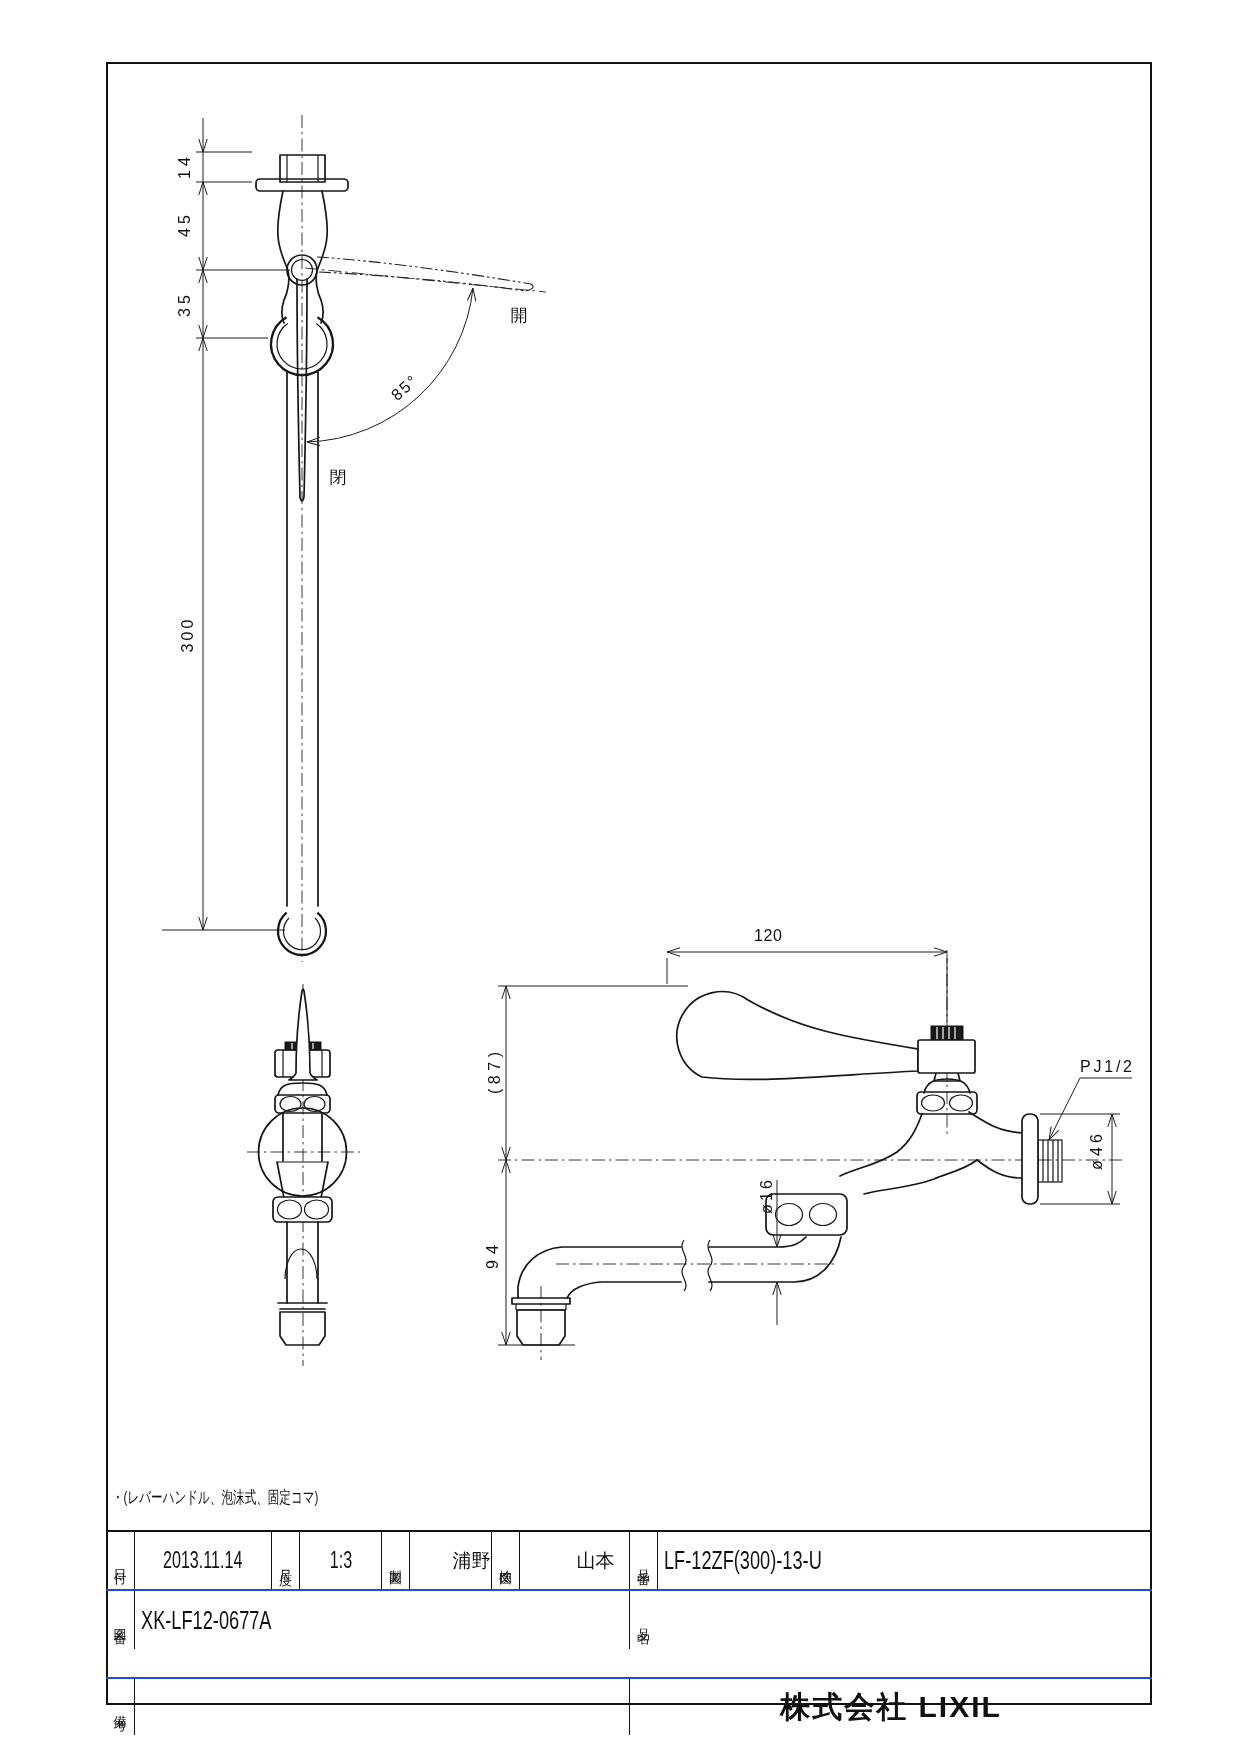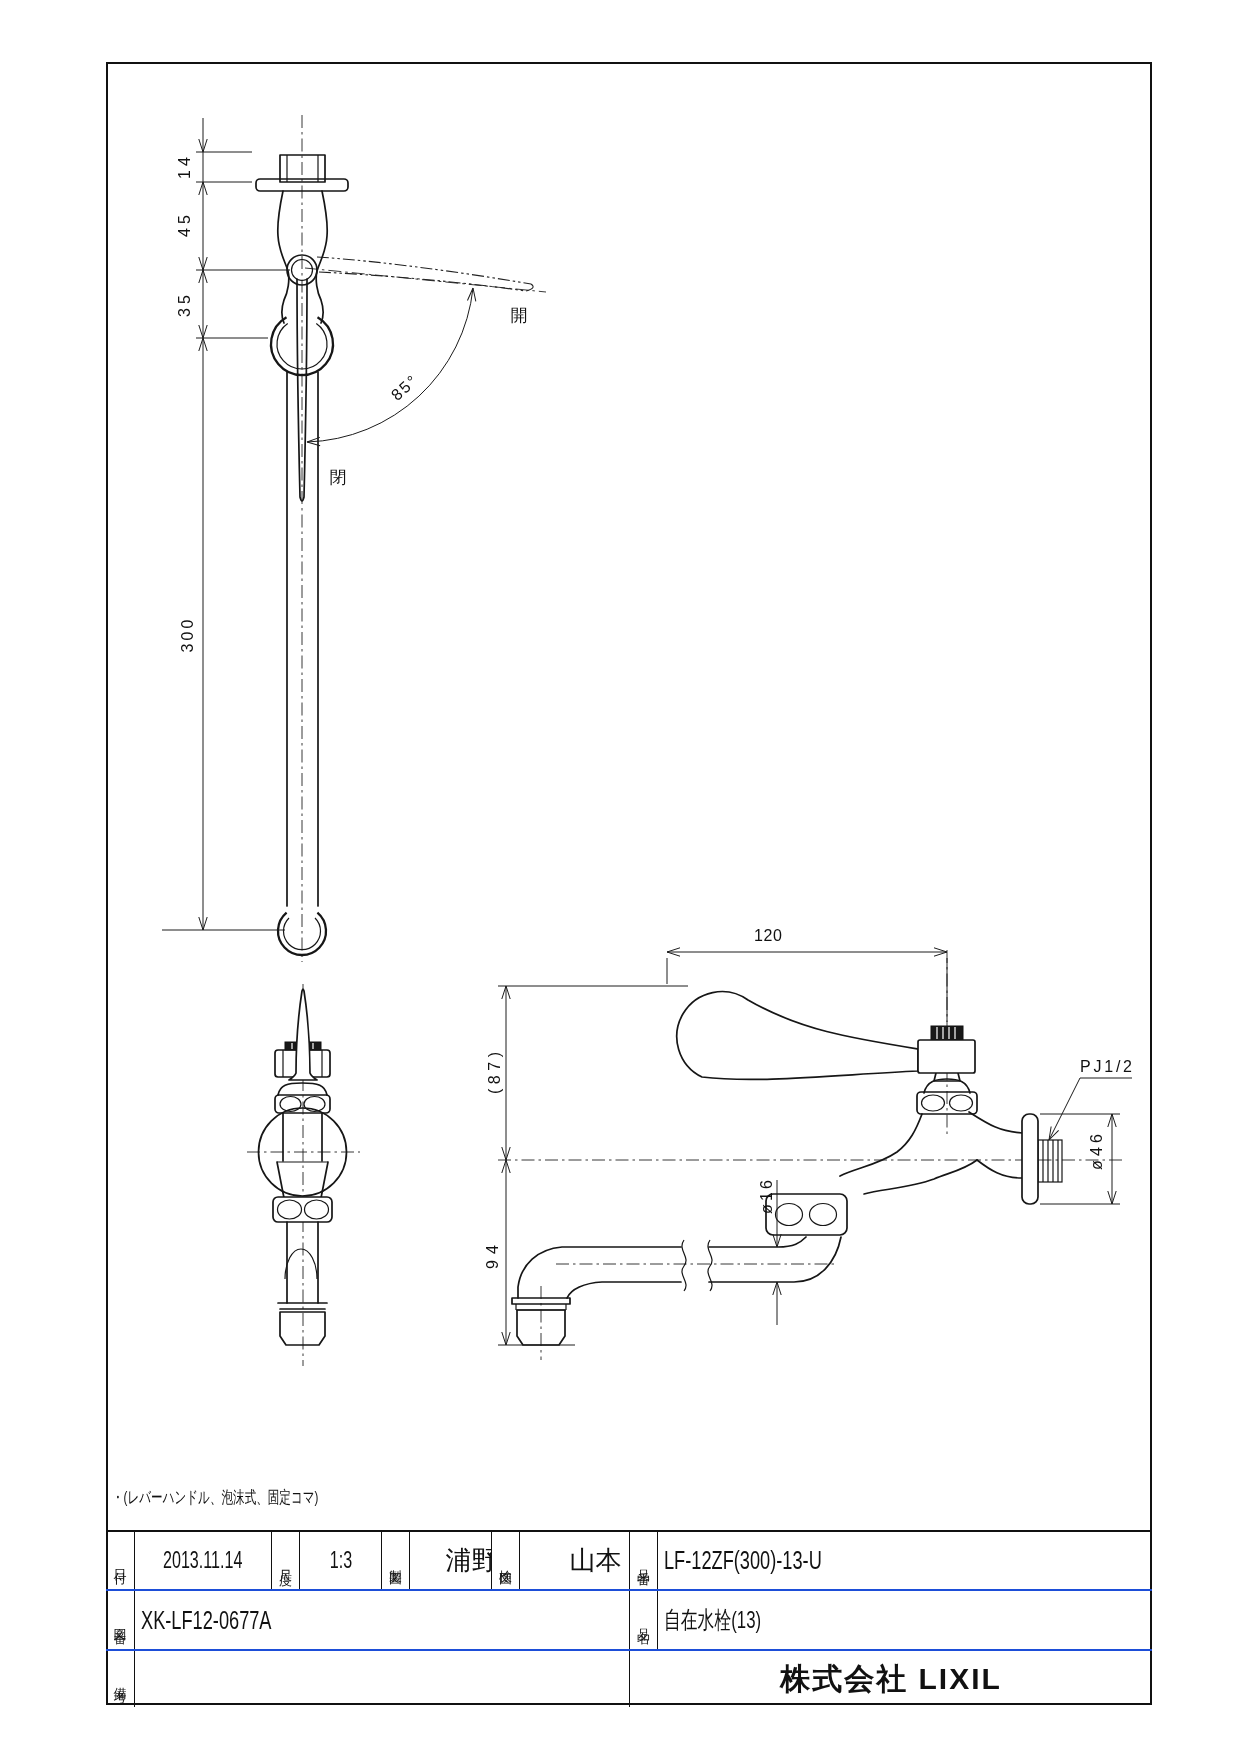--- a/index.html
+++ b/index.html
@@ -32,29 +32,29 @@
   }
   
   .tblock{
     position:absolute;left:106px;top:1530px;width:1046px;height:147px;
     box-sizing:border-box;border-top:2px solid #111;background:transparent;
   }
   .trow{display:grid;box-sizing:border-box;border-top:2px solid #1d4ed8;}
   .trow:first-child{border-top:none;}
   .r1{height:57px;grid-template-columns:28px 137px 28px 82px 28px 82px 28px 110px 28px 1fr;}
   .r2{height:60px;grid-template-columns:28px 495px 28px 1fr;}
-  .r3{height:58px;grid-template-columns:28px 495px 1fr;}
+  .r3{height:58px;grid-template-columns:28px 495px 1fr;margin-top:28px;}
   .cell{box-sizing:border-box;border-left:1.8px solid #111;display:flex;align-items:center;justify-content:center;overflow:hidden;}
   .trow .cell:first-child{border-left:none;}
   .vlabel{
     writing-mode:vertical-rl;text-orientation:upright;
     font-size:13px;letter-spacing:3px;line-height:1;padding-top:2px;
   }
   .cad-num{font-size:23px;transform:scaleX(0.7);white-space:nowrap;}
-  .cad-name{font-size:26px;white-space:nowrap;margin-left:42px;}
+  .cad-name{font-size:19px;white-space:nowrap;margin-left:42px;}
   .left-val{justify-content:flex-start;padding-left:6px;align-items:center;}
   .cad-lg{font-size:26px;transform:scaleX(0.7);transform-origin:left center;white-space:nowrap;}
   .cad-md{font-size:24px;transform:scaleX(0.7);transform-origin:left center;white-space:nowrap;}
   .company{font-weight:800;font-size:30px;letter-spacing:2px;white-space:nowrap;}
 </style>
 </head>
 <body>
 
 <div class="frame"></div>
 
@@ -239,23 +239,20 @@
     <div class="cell left-val">
         <span class="cad-lg">LF-12ZF(300)-13-U</span>
       </div>
   </div>
   <div class="trow r2">
     <div class="cell vlabel">図番</div>
     <div class="cell left-val">
         <span class="cad-lg">XK-LF12-0677A</span>
       </div>
     <div class="cell vlabel">品名</div>
-    <div class="cell left-val">
-        <span class="cad-md">自在水栓(13)</span>
-      </div>
   </div>
   <div class="trow r3">
     <div class="cell vlabel">備考</div>
     <div class="cell"></div>
     <div class="cell">
         <span class="company">株式会社 LIXIL</span>
       </div>
   </div>
 </div>
 

